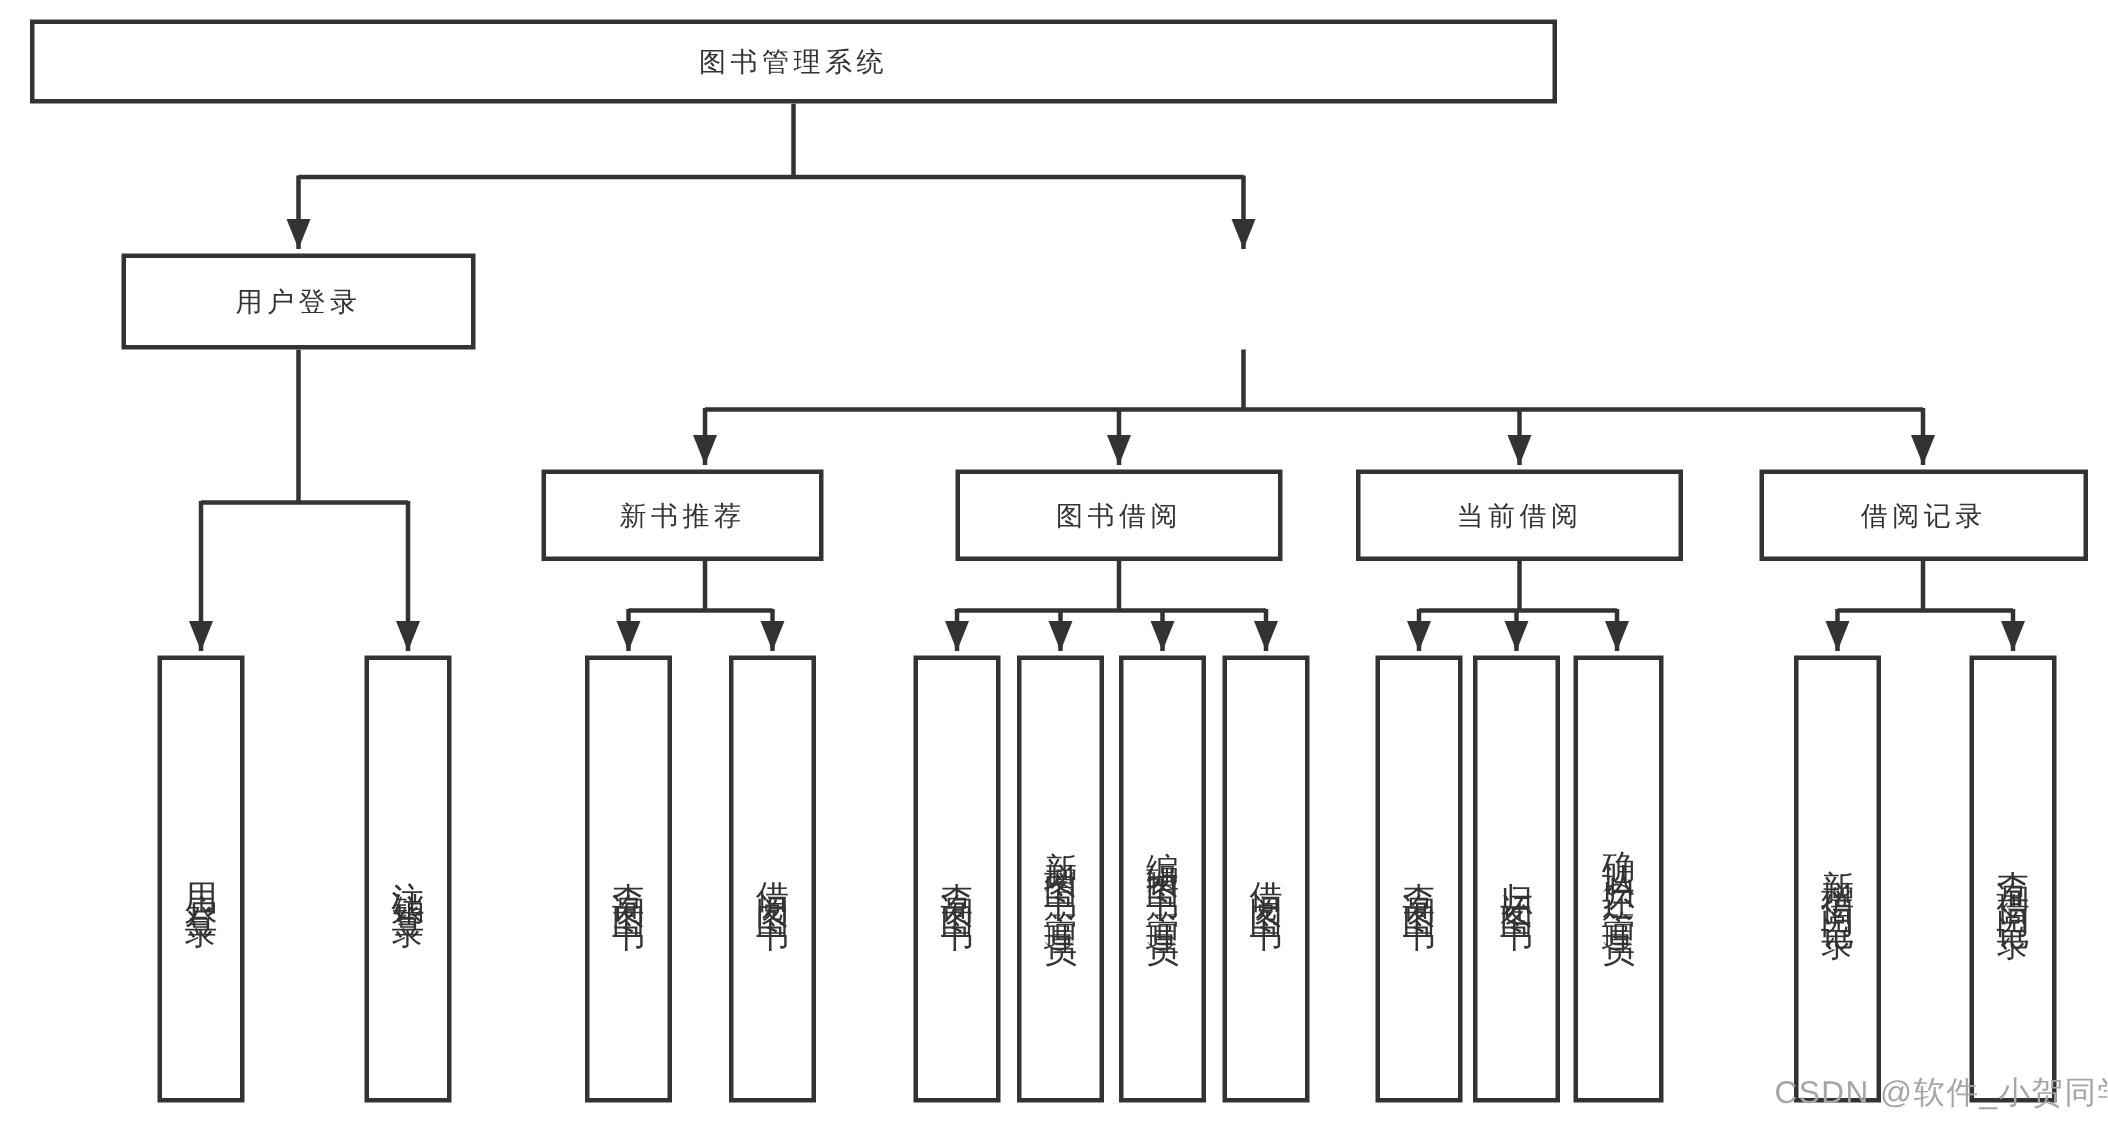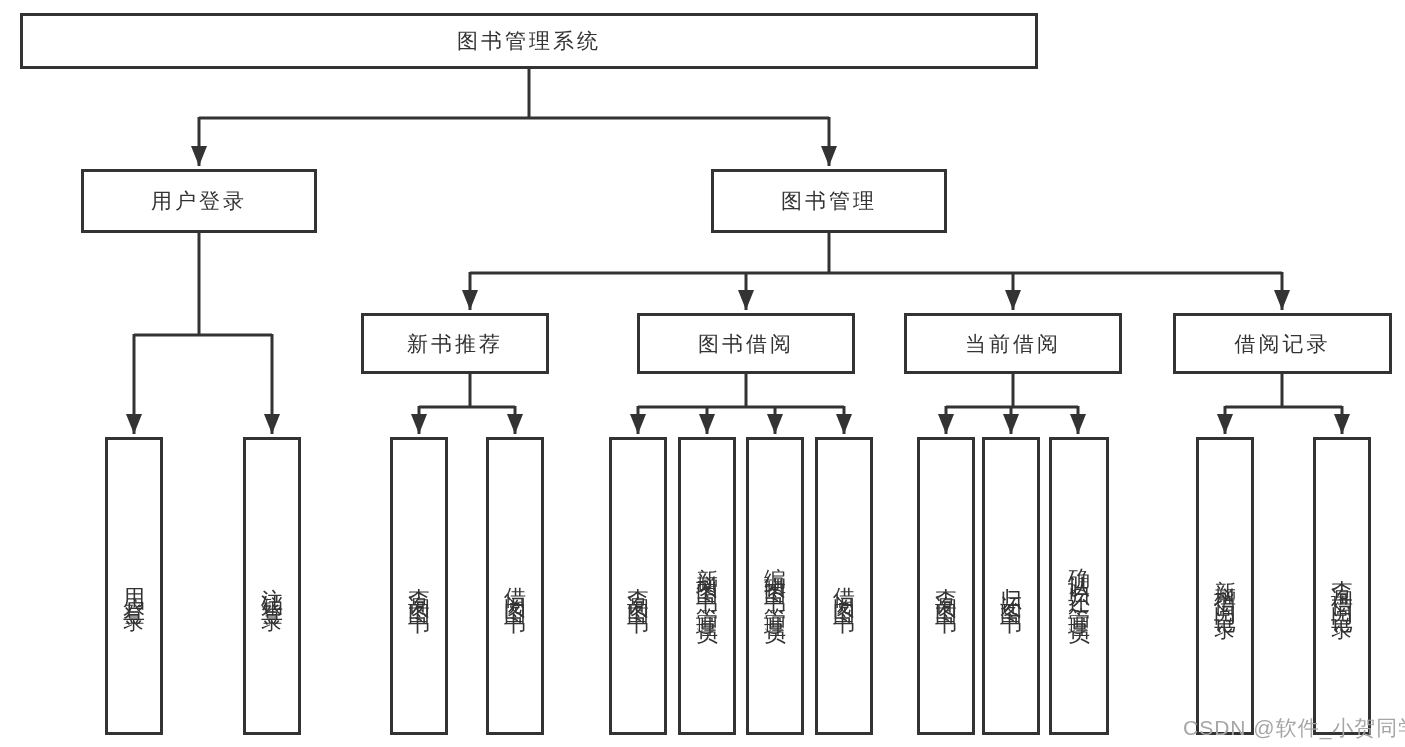--- a/index.html
+++ b/index.html
@@ -18,21 +18,21 @@
     box-sizing: border-box;
     border: 3px solid var(--line, #333333);
     background: #ffffff;
     display: flex;
     align-items: center;
     justify-content: center;
     z-index: 2;
   }
   .box .lbl {
     color: var(--text, #333333);
-    font-size: 21px;
+    font-size: 18px;
     letter-spacing: 3px;
     white-space: nowrap;
   }
   .box.vert .lbl {
     writing-mode: vertical-rl;
     font-size: 22px;
     letter-spacing: 8px;
     line-height: 1;
     white-space: normal;
   }
@@ -100,23 +100,20 @@
     <path class="ln" d="M1342,406 V434" marker-end="url(#arw)"></path>
   </svg>
 
   <div class="box" style="left:20px;top:13px;width:1018px;height:56px">
     <span class="lbl">图书管理系统</span>
   </div>
 
   <div class="box" style="left:81px;top:169px;width:236px;height:64px">
     <span class="lbl">用户登录</span>
   </div>
-  <div class="box" style="left:711px;top:169px;width:236px;height:64px">
-    <span class="lbl">图书管理</span>
-  </div>
 
   <div class="box" style="left:361px;top:313px;width:188px;height:61px">
     <span class="lbl">新书推荐</span>
   </div>
   <div class="box" style="left:904px;top:313px;width:218px;height:61px">
     <span class="lbl">当前借阅</span>
   </div>
   <div class="box" style="left:637px;top:313px;width:218px;height:61px">
     <span class="lbl">图书借阅</span>
   </div>

